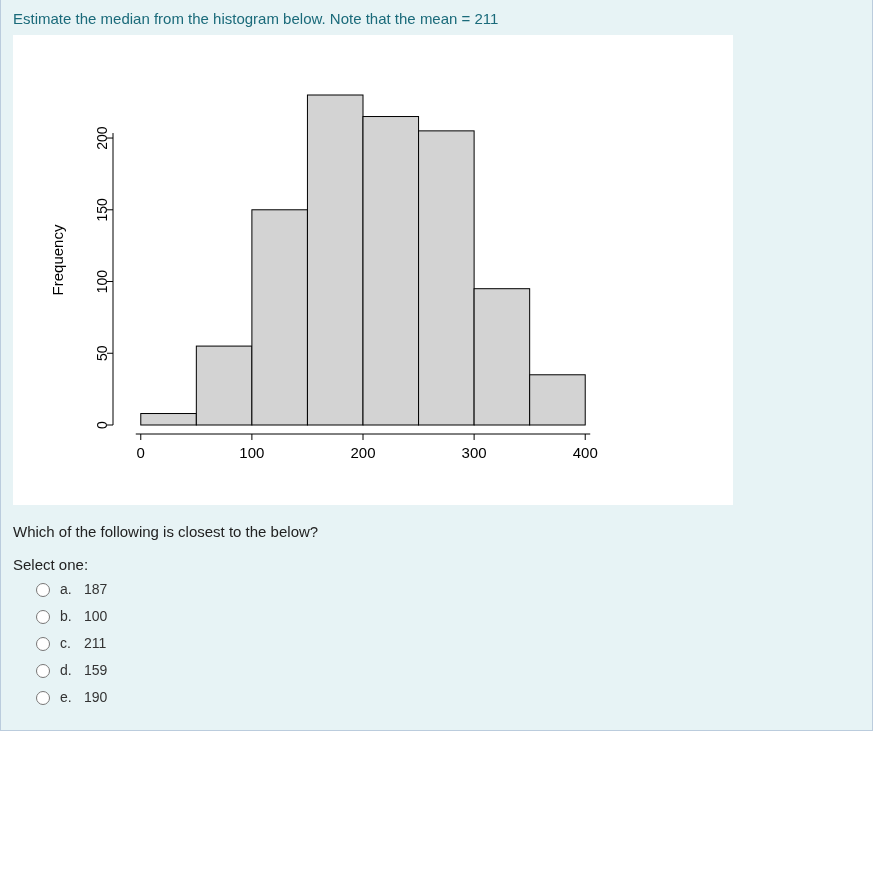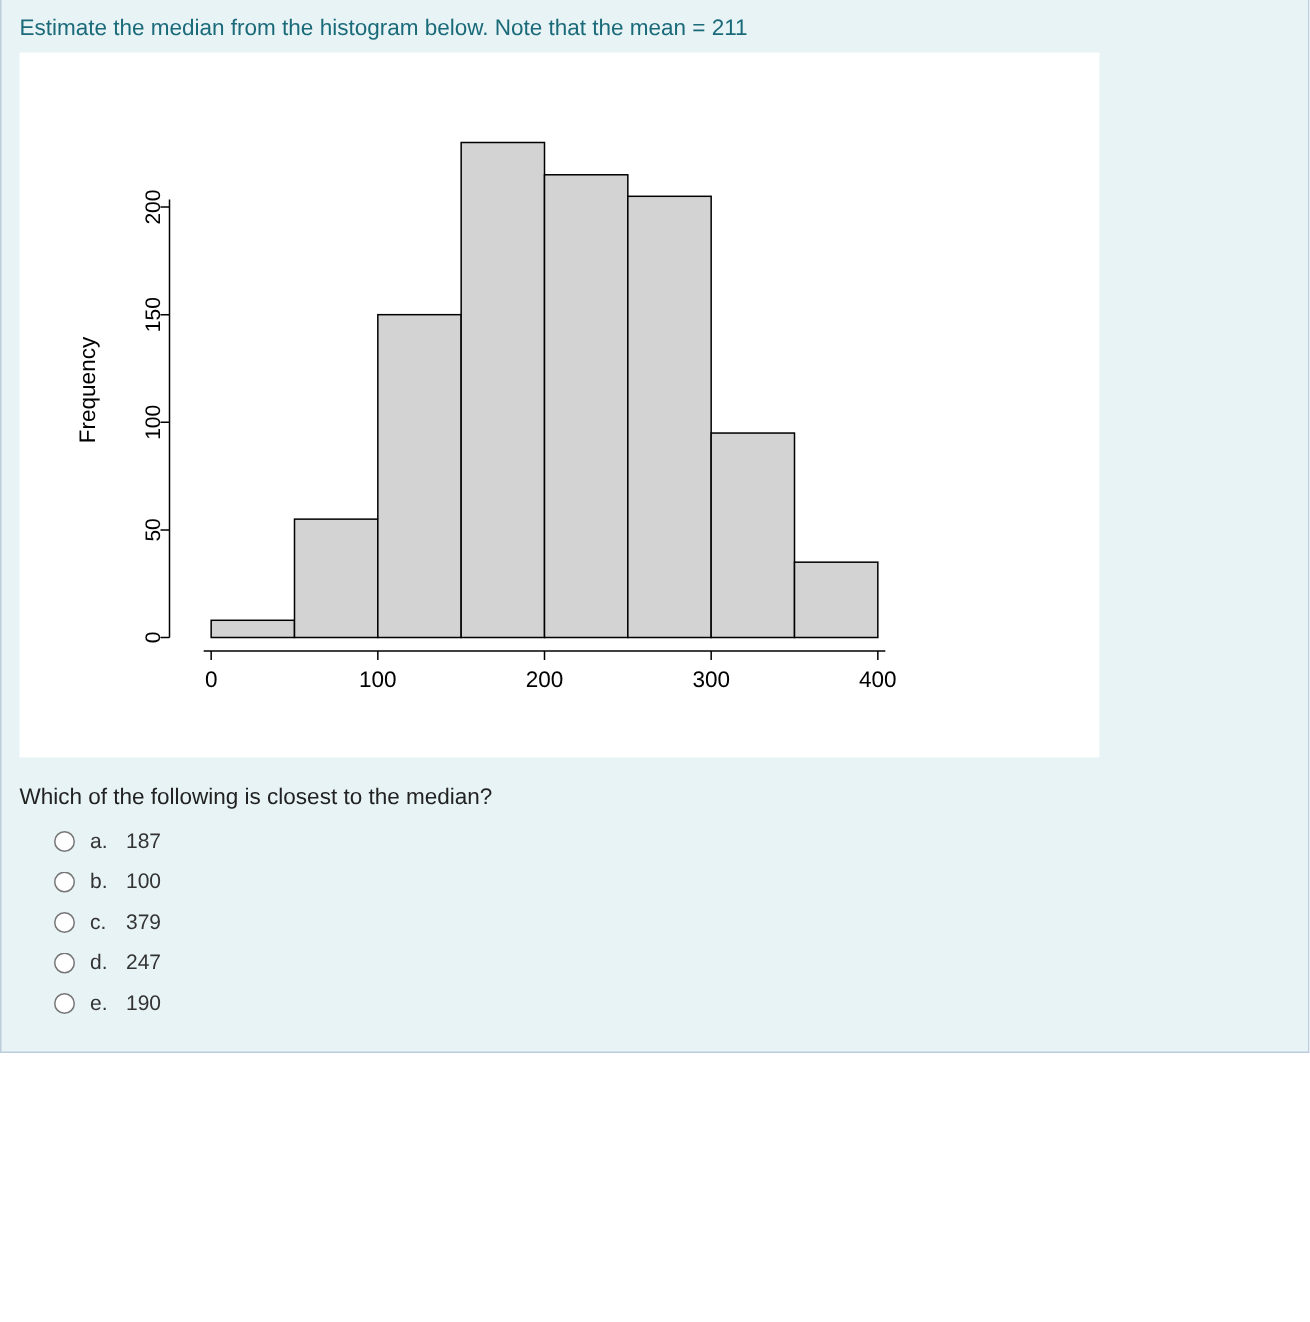--- a/index.html
+++ b/index.html
@@ -93,43 +93,44 @@
         <text x="218.88888888888889" y="403" font-size="15" font-family="Arial" text-anchor="middle">100</text>
         <line x1="330" y1="379" x2="330" y2="385" stroke="#000" stroke-width="1"></line>
         <text x="330" y="403" font-size="15" font-family="Arial" text-anchor="middle">200</text>
         <line x1="441.1111111111111" y1="379" x2="441.1111111111111" y2="385" stroke="#000" stroke-width="1"></line>
         <text x="441.1111111111111" y="403" font-size="15" font-family="Arial" text-anchor="middle">300</text>
         <line x1="552.2222222222222" y1="379" x2="552.2222222222222" y2="385" stroke="#000" stroke-width="1"></line>
         <text x="552.2222222222222" y="403" font-size="15" font-family="Arial" text-anchor="middle">400</text>
       </svg>
   </div>
 
-  <div class="subq">Which of the following is closest to the median?</div>
+  <div class="subq">Which of the following is closest to the below?</div>
 
+  <div class="select-one">Select one:</div>
 
   <div class="options">
     <div class="option-row">
       <input type="radio" name="ans" style="">
       <span class="option-letter">a.</span>
       <span>187</span>
     </div>
     <div class="option-row">
       <input type="radio" name="ans" style="">
       <span class="option-letter">b.</span>
       <span>100</span>
     </div>
     <div class="option-row">
       <input type="radio" name="ans" style="">
       <span class="option-letter">c.</span>
-      <span>379</span>
+      <span>211</span>
     </div>
     <div class="option-row">
       <input type="radio" name="ans" style="">
       <span class="option-letter">d.</span>
-      <span>247</span>
+      <span>159</span>
     </div>
     <div class="option-row">
       <input type="radio" name="ans" style="">
       <span class="option-letter">e.</span>
       <span>190</span>
     </div>
   </div>
 
 </div>
 

